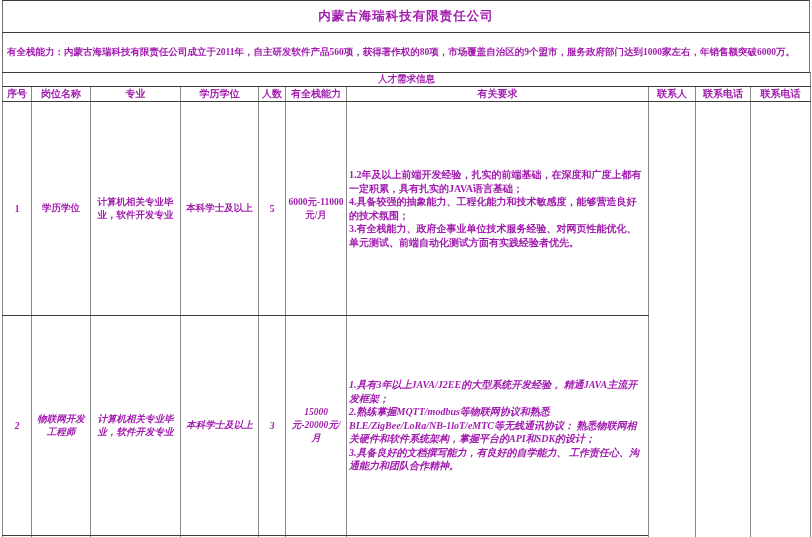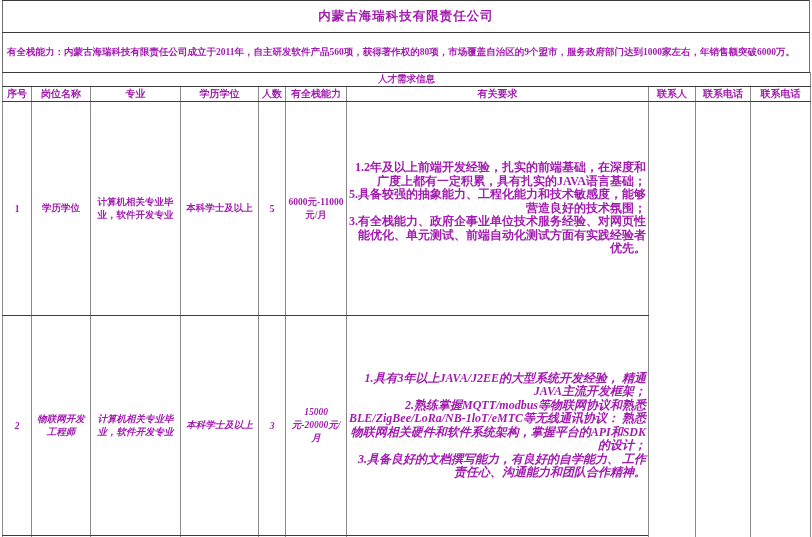--- a/index.html
+++ b/index.html
@@ -18,21 +18,21 @@
   .t2 th,.t2 td{
     border:1px solid;border-color:#3c3c3c #8a8a8a;
     font-size:9.5px;text-align:center;vertical-align:middle;
     padding:0 2px;overflow:hidden;background:#fff;
   }
   .band-cell{height:11px;font-size:9.5px;}
   .head-row th{height:11px;font-size:10px;}
   .row1 td{height:213px;}
   .row2 td{height:219px;font-style:italic;}
   .stub-row td{height:8px;border-bottom:none;}
-  .req-cell p{margin:0;text-align:right;font-size:12px;line-height:13.5px;}
+  .req-cell p{margin:0;text-align:left;font-size:10px;line-height:13.5px;}
   .major-cell,.degree-cell,.salary-cell{font-size:9.5px;line-height:13px;}
   .contact-cell{border-bottom:none;}
   
   .tick{position:absolute;top:0;width:1px;height:3px;background:#555;}
 </style>
 </head>
 <body>
 
 <div class="page">
 
@@ -88,21 +88,21 @@
     </tr>
     <tr class="row1">
       <td>1</td>
       <td>学历学位</td>
       <td class="major-cell">计算机相关专业毕业，软件开发专业</td>
       <td class="degree-cell">本科学士及以上</td>
       <td>5</td>
       <td class="salary-cell">6000元-11000元/月</td>
       <td class="req-cell">
         <p>1.2年及以上前端开发经验，扎实的前端基础，在深度和广度上都有一定积累，具有扎实的JAVA语言基础；</p>
-        <p>5.具备较强的抽象能力、工程化能力和技术敏感度，能够营造良好的技术氛围；</p>
+        <p>4.具备较强的抽象能力、工程化能力和技术敏感度，能够营造良好的技术氛围；</p>
         <p>3.有全栈能力、政府企事业单位技术服务经验、对网页性能优化、单元测试、前端自动化测试方面有实践经验者优先。</p>
       </td>
       <td class="contact-cell" rowspan="3"></td>
       <td class="contact-cell" rowspan="3"></td>
       <td class="contact-cell" rowspan="3"></td>
     </tr>
     <tr class="row2">
       <td>2</td>
       <td>物联网开发工程师</td>
       <td class="major-cell">计算机相关专业毕业，软件开发专业</td>

